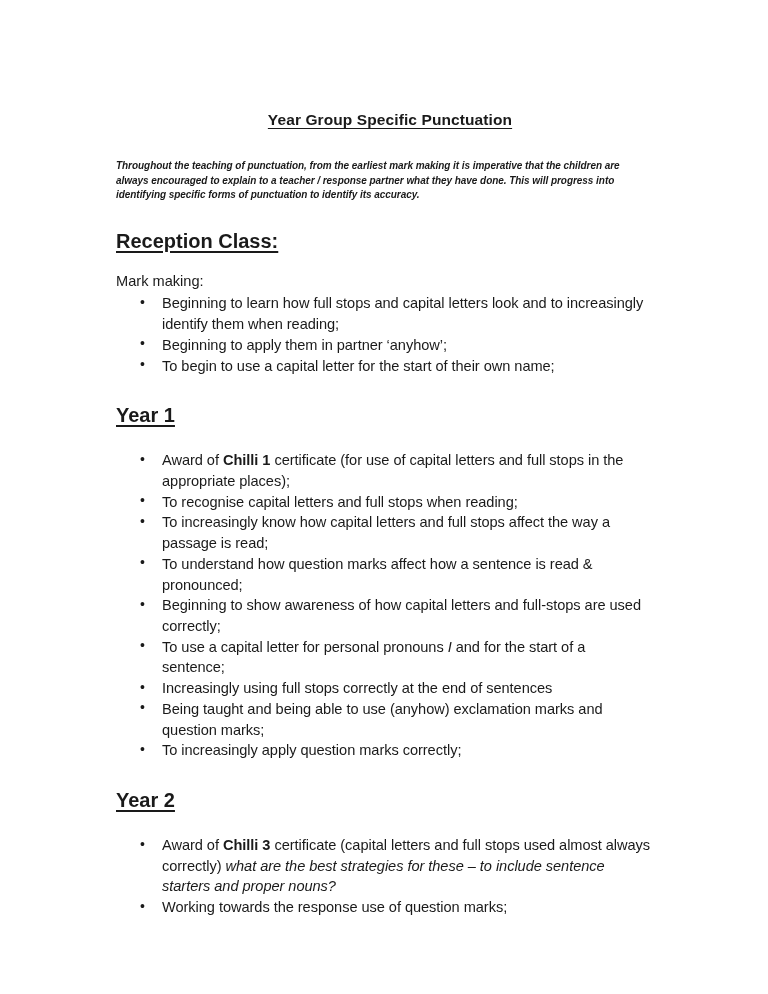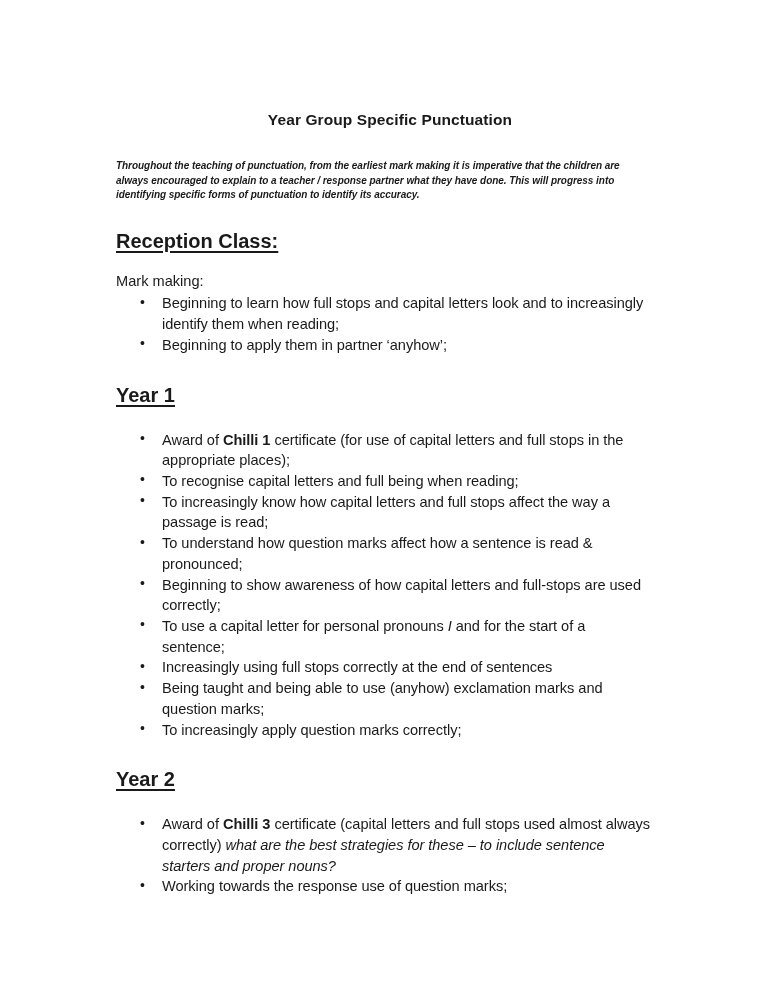--- a/index.html
+++ b/index.html
@@ -24,20 +24,21 @@
   }
   .doc-title {
     text-align: center;
     font-size: 15.5px;
     font-weight: bold;
     line-height: 1.25;
     margin: 0 0 0 0;
     letter-spacing: 0.1px;
   }
   .doc-title span {
+    text-decoration: underline;
     text-underline-offset: 2.5px;
   }
   .intro {
     margin: 30px 0 0 0;
     font-size: 10px;
     font-weight: bold;
     font-style: italic;
     line-height: 1.42;
     width: 508px;
     letter-spacing: -0.05px;
@@ -94,25 +95,26 @@
   <h1 class="doc-title"><span>Year Group Specific Punctuation</span></h1>
 
   <p class="intro">Throughout the teaching of punctuation, from the earliest mark making it is imperative that the children are always encouraged to explain to a teacher / response partner what they have done. This will progress into identifying specific forms of punctuation to identify its accuracy.</p>
 
   <div id="sections-root">
       <div class="section-heading"><span>Reception Class:</span></div>
       <p class="lead-line">Mark making:</p>
       <ul class="bullets">
         <li>Beginning to learn how full stops and capital letters look and to increasingly identify them when reading;</li>
         <li>Beginning to apply them in partner ‘anyhow’;</li>
+        <li>To begin to use a capital letter for the start of their own name;</li>
       </ul>
       <div class="section-heading"><span>Year 1</span></div>
       <ul class="bullets spaced-top">
         <li><span>Award of </span><b>Chilli 1</b><span> certificate (for use of capital letters and full stops in the appropriate places);</span></li>
-        <li>To recognise capital letters and full being when reading;</li>
+        <li>To recognise capital letters and full stops when reading;</li>
         <li>To increasingly know how capital letters and full stops affect the way a passage is read;</li>
         <li>To understand how question marks affect how a sentence is read &amp; pronounced;</li>
         <li>Beginning to show awareness of how capital letters and full-stops are used correctly;</li>
         <li><span>To use a capital letter for personal pronouns </span><i>I</i><span> and for the start of a sentence;</span></li>
         <li>Increasingly using full stops correctly at the end of sentences</li>
         <li>Being taught and being able to use (anyhow) exclamation marks and question marks;</li>
         <li>To increasingly apply question marks correctly;</li>
       </ul>
       <div class="section-heading"><span>Year 2</span></div>
       <ul class="bullets spaced-top">

